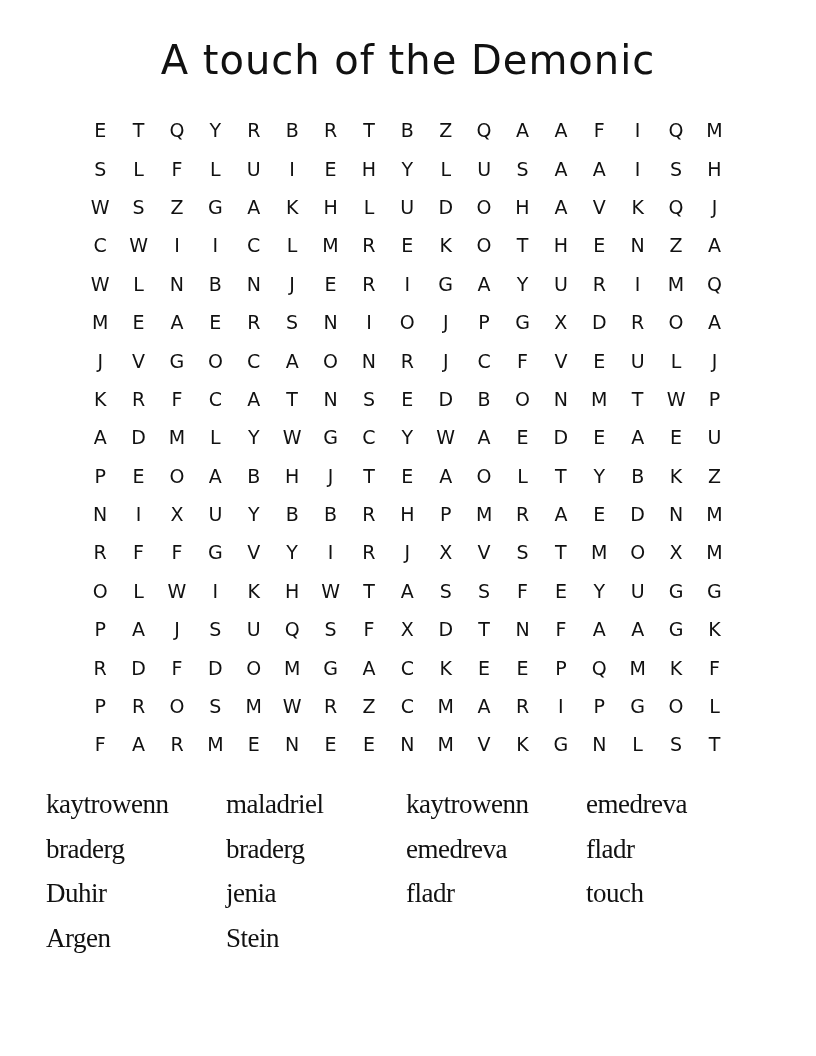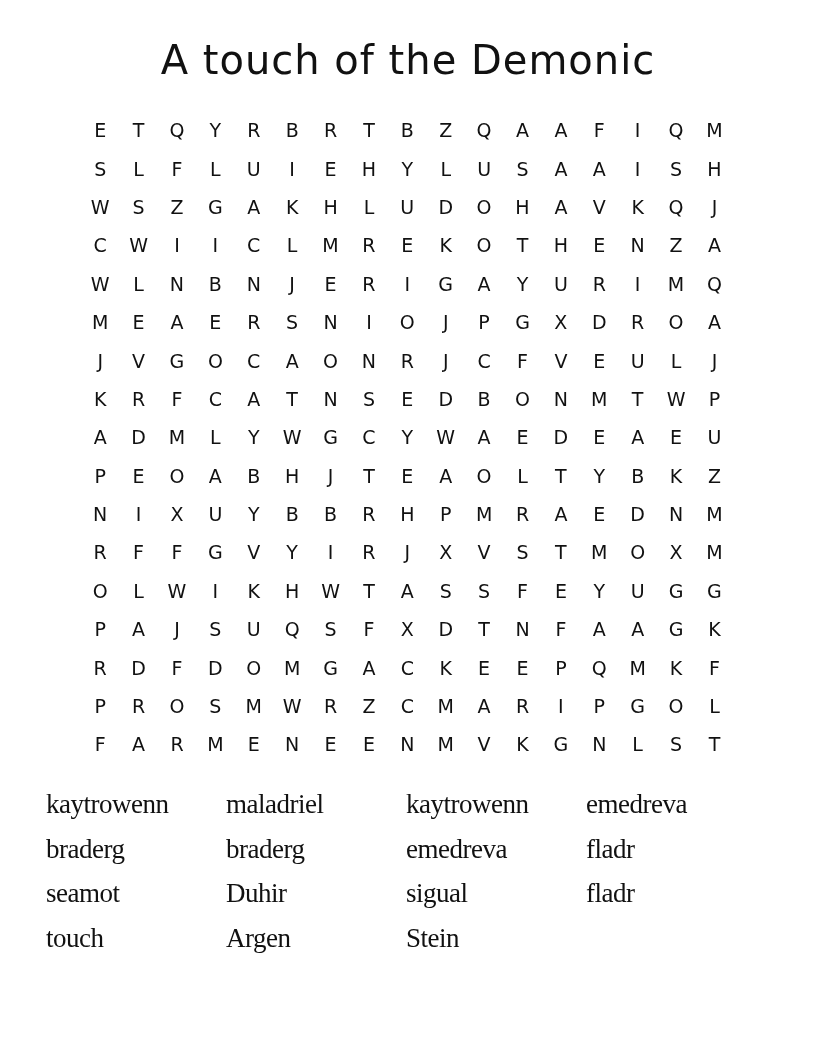--- a/index.html
+++ b/index.html
@@ -360,20 +360,19 @@
 
 <div class="words" id="words">
     <div class="word">kaytrowenn</div>
     <div class="word">maladriel</div>
     <div class="word">kaytrowenn</div>
     <div class="word">emedreva</div>
     <div class="word">braderg</div>
     <div class="word">braderg</div>
     <div class="word">emedreva</div>
     <div class="word">fladr</div>
-    <div class="word">seamot</div>
     <div class="word">Duhir</div>
-    <div class="word">sigual</div>
+    <div class="word">jenia</div>
     <div class="word">fladr</div>
     <div class="word">touch</div>
     <div class="word">Argen</div>
     <div class="word">Stein</div>
   </div>
 
 </body></html>

